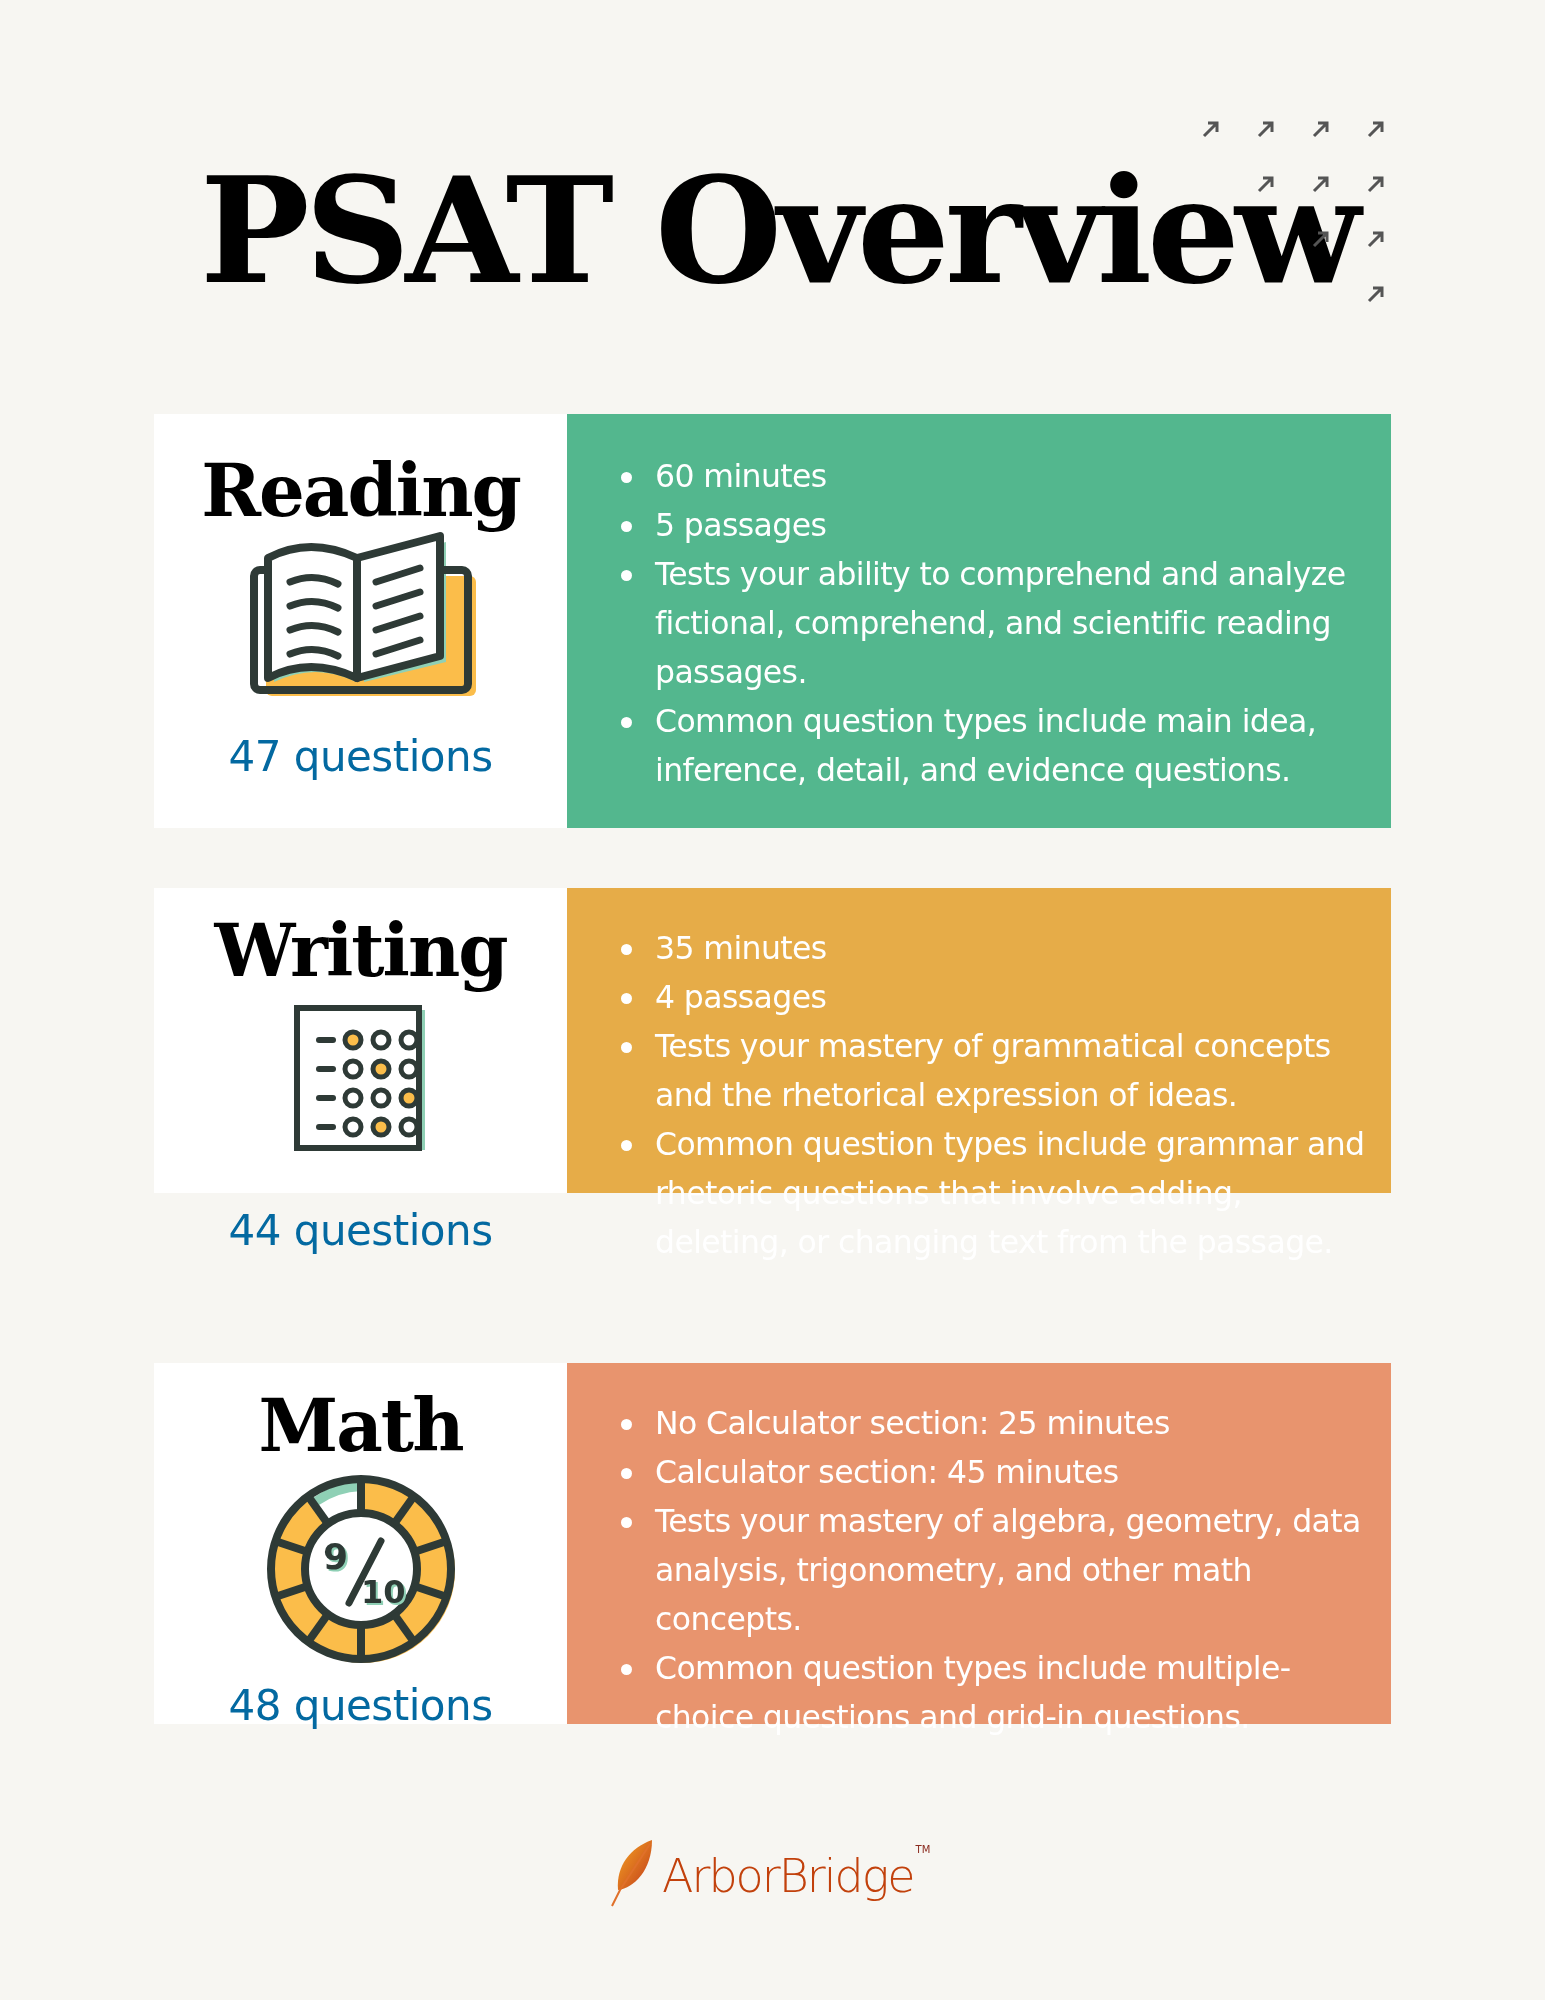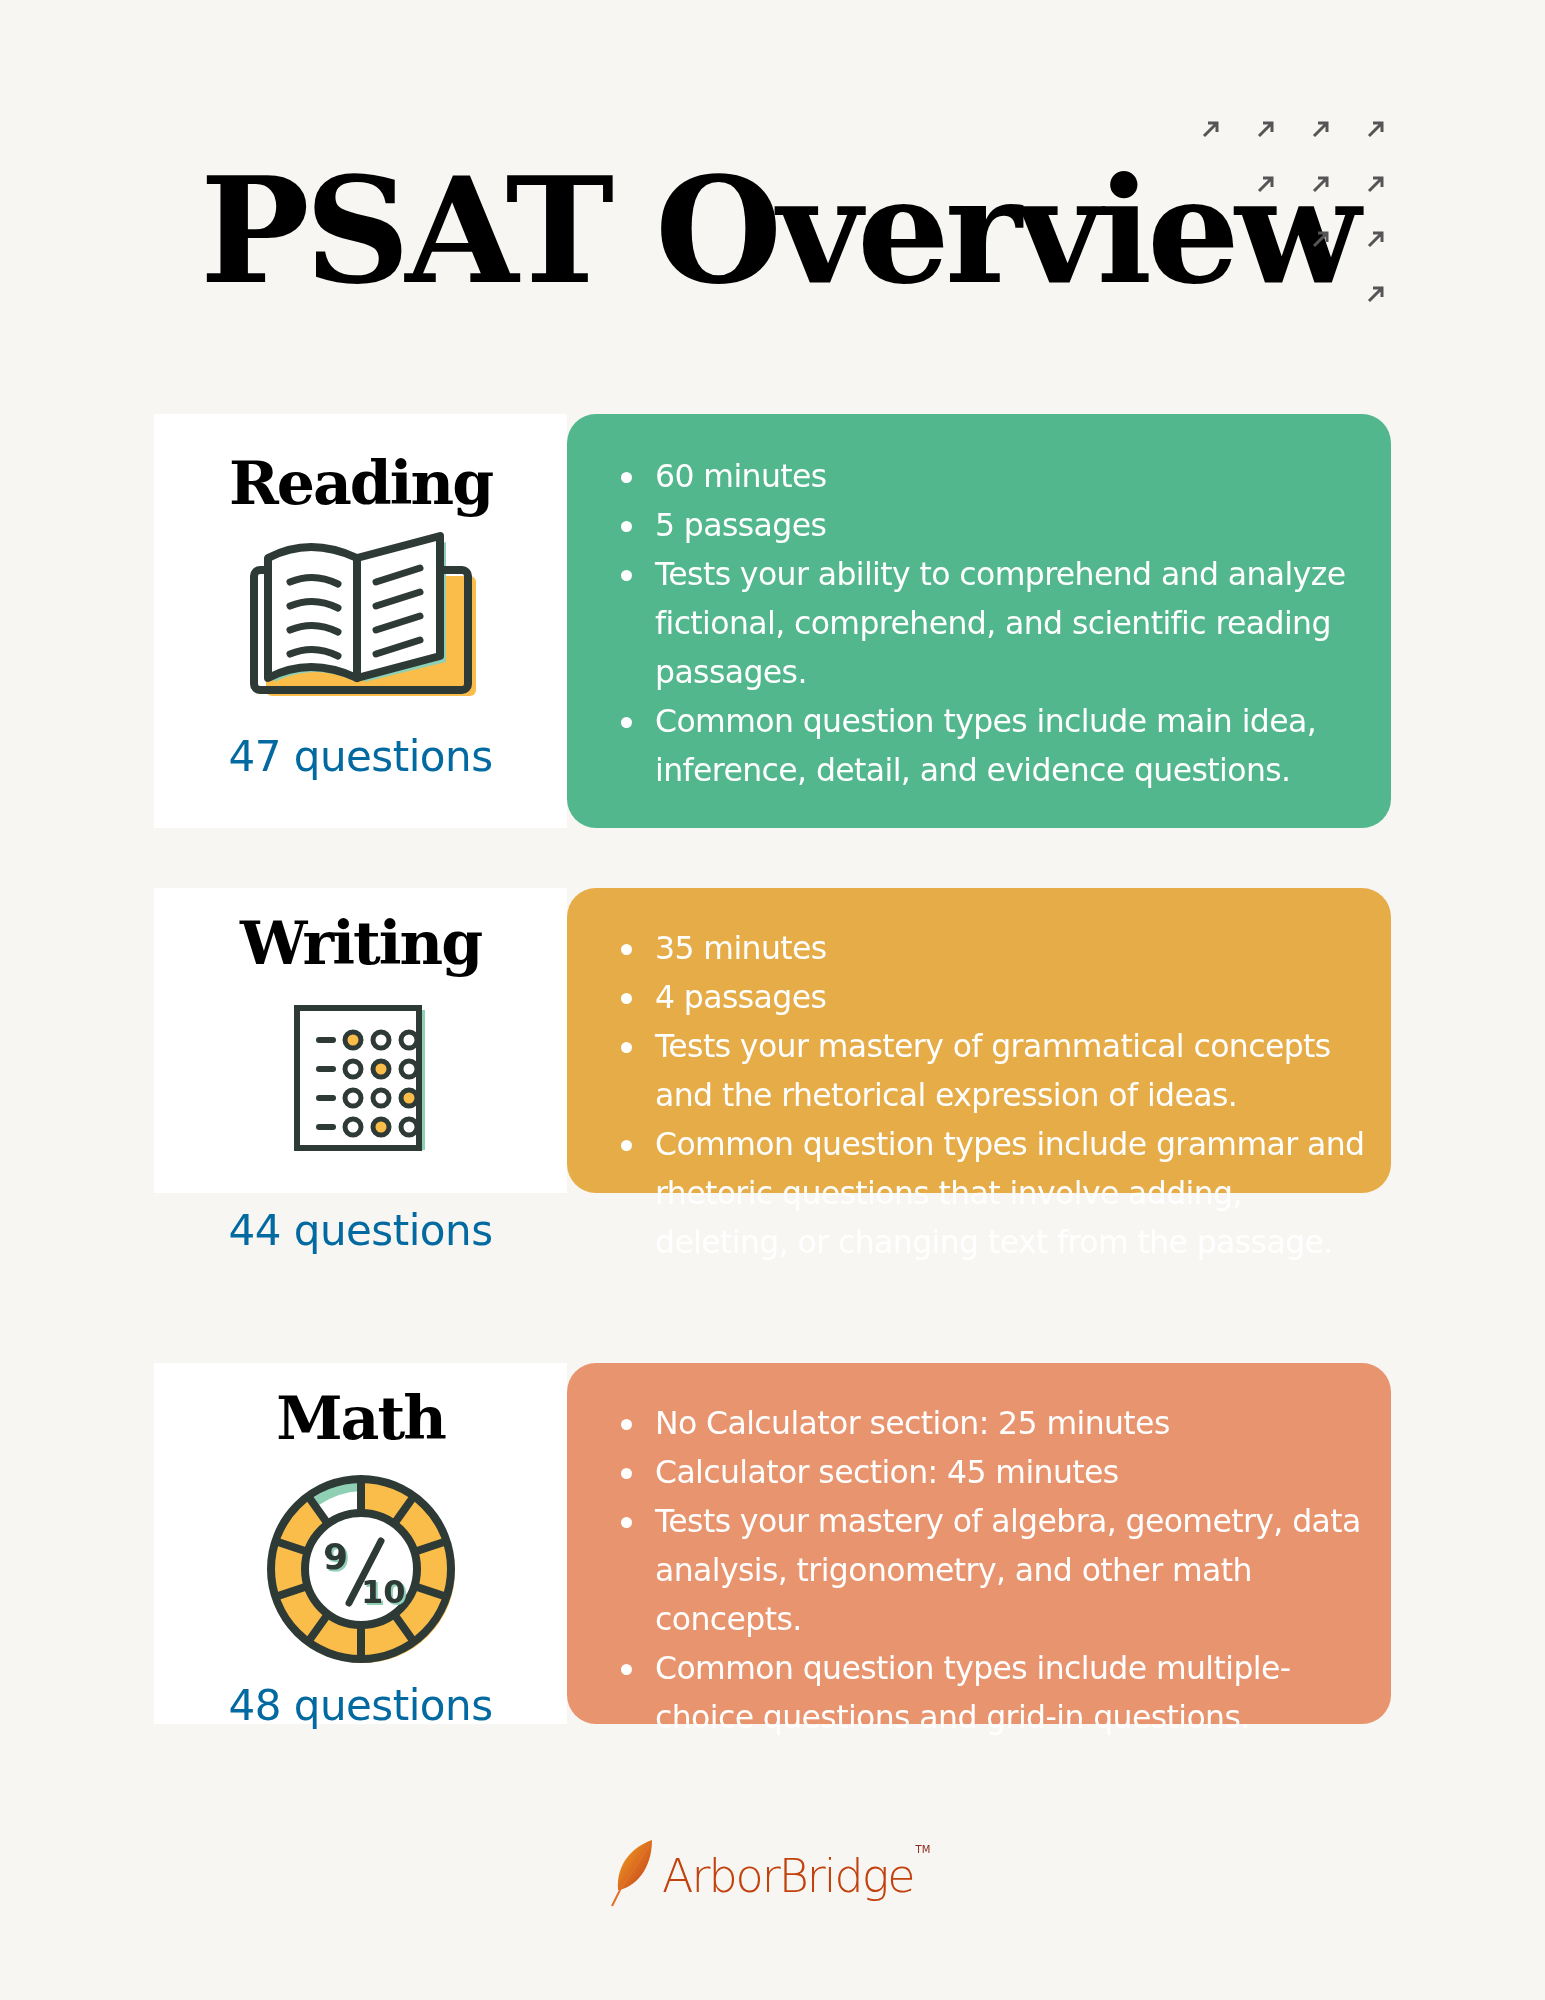--- a/index.html
+++ b/index.html
@@ -41,29 +41,28 @@
   }
   .sec-left {
     width: 413px;
     background: #ffffff;
     position: relative;
     flex: none;
   }
   .sec-right {
     flex: 1;
     position: relative;
-    border-radius: 29px;
   }
   .sec-title {
     position: absolute;
     left: 0; right: 0;
     text-align: center;
     font-family: "DejaVu Serif", serif;
     font-weight: bold;
-    font-size: 60px;
+    font-size: 72px;
     letter-spacing: -2px;
     color: #000;
   }
   .sec-icon {
     position: absolute;
     left: 50%;
     transform: translateX(-50%);
   }
   .sec-count {
     position: absolute;

